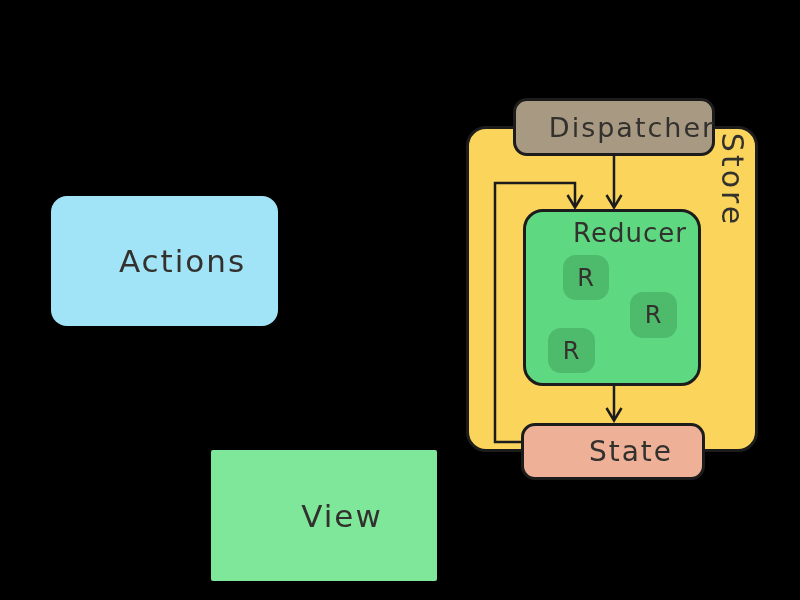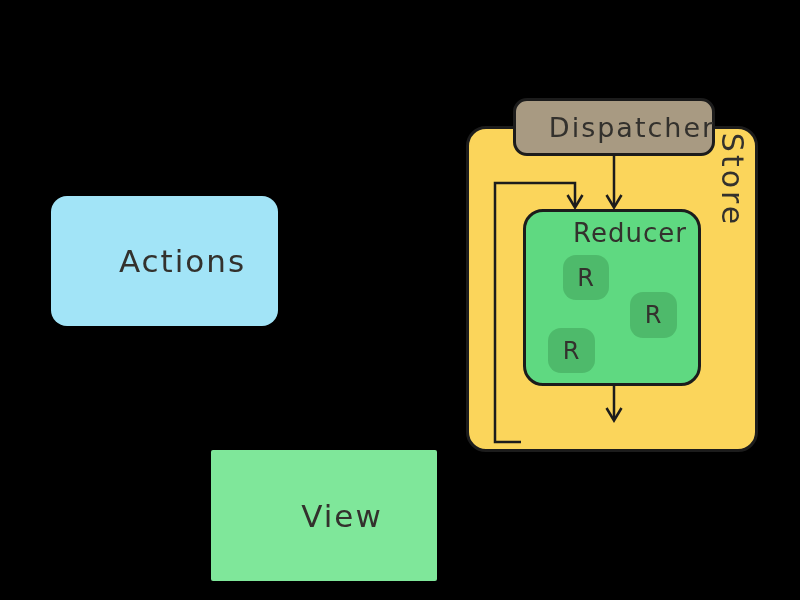--- a/index.html
+++ b/index.html
@@ -132,14 +132,15 @@
 
   <div class="node dispatcher">Dispatcher</div>
 
   <div class="node reducer">
     <span>Reducer</span>
     <div class="r-chip r1">R</div>
     <div class="r-chip r2">R</div>
     <div class="r-chip r3">R</div>
   </div>
 
+  <div class="node state">State</div>
 
 </div>
 
 </body></html>

